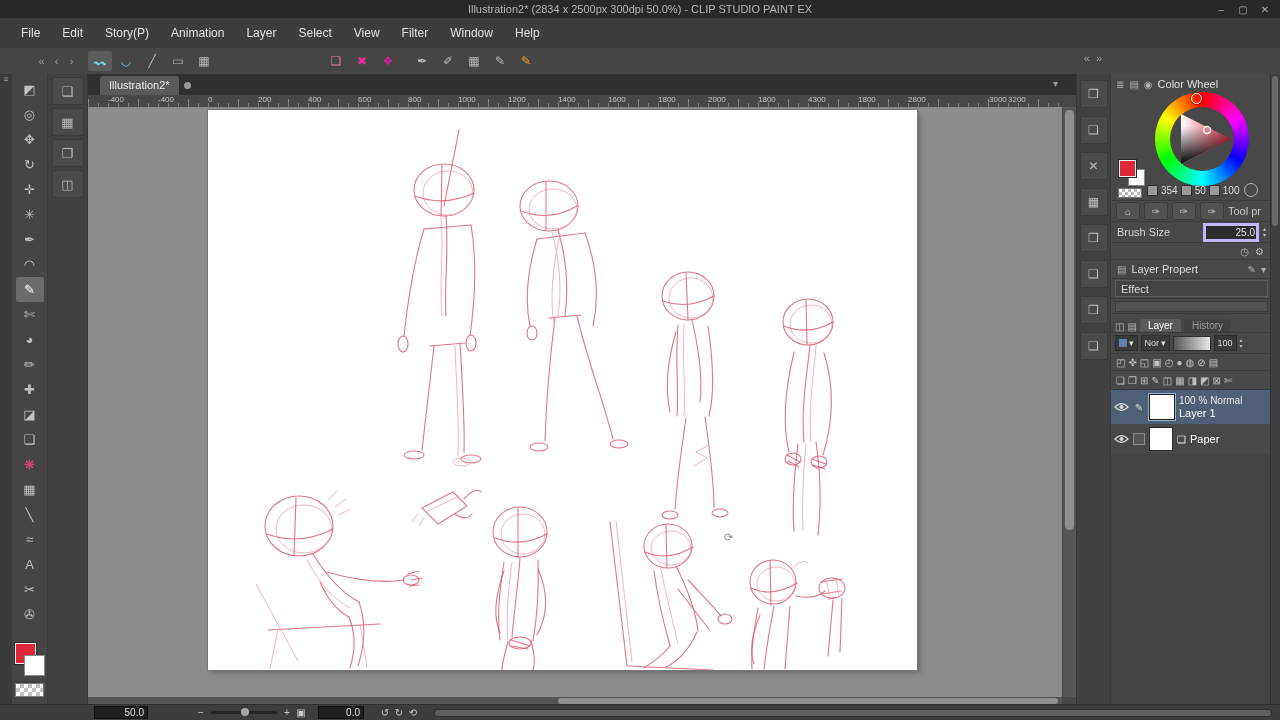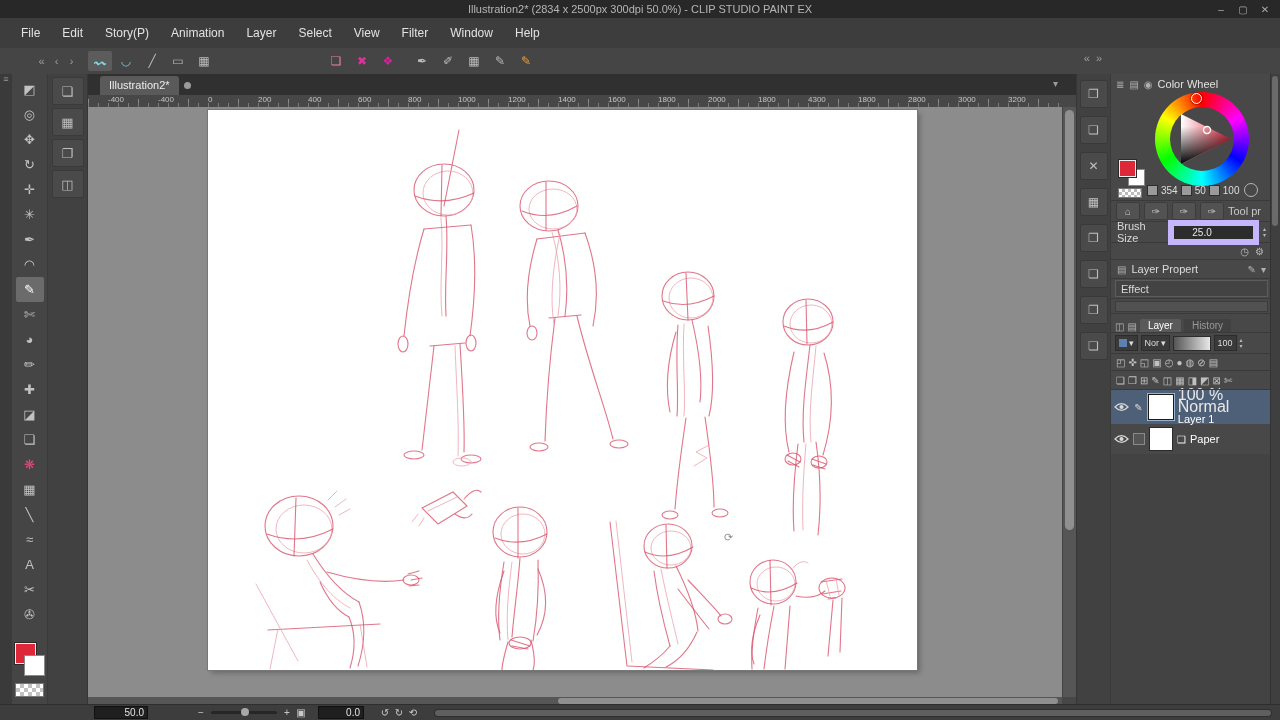--- a/index.html
+++ b/index.html
@@ -82,21 +82,21 @@
   .hsv-chip{width:9px;height:9px;background:#9a9a9a;border:1px solid #2e2e2e;}
   #mix-btn{margin-left:auto;width:12px;height:12px;border:1px solid #b5b5b5;border-radius:50%;}
 
   
   #sec-tabrow{height:20px;display:flex;align-items:center;gap:4px;padding:0 5px;color:#c8c8c8;}
   .ptab{width:22px;height:16px;display:flex;align-items:center;justify-content:center;background:#525252;border:1px solid #3c3c3c;border-radius:2px;font-size:10px;}
   #sec-brush{height:42px;}
   #brush-box{position:absolute;inset:2px 10px 2px 2px;background:linear-gradient(90deg,#2d2d2d 0%,#33121a 45%,#5a1020 100%);border:1px solid #2a2a2a;}
   #brush-name{position:absolute;left:6px;top:4px;color:#fff;font-size:11px;z-index:2;}
   #sec-size{height:20px;display:flex;align-items:center;padding:0 6px;gap:4px;}
-  #size-box{width:48px;height:13px;background:#2c2c2c;border:6px solid #c4b5fd;color:#e6e6e6;font-size:10px;padding:0 18px;line-height:13px;margin-left:auto;}
+  #size-box{width:48px;height:13px;background:#2c2c2c;border:3px solid #c4b5fd;color:#e6e6e6;font-size:10px;text-align:right;padding:0 1px;line-height:13px;margin-left:auto;}
   .spin{display:flex;flex-direction:column;font-size:6px;line-height:6px;color:#b8b8b8;}
   #sec-sizeicons{height:16px;display:flex;align-items:center;justify-content:flex-end;gap:6px;padding:0 8px;color:#b8b8b8;font-size:10px;}
   #sec-layerprop{height:18px;display:flex;align-items:center;gap:5px;padding:0 6px;color:#dcdcdc;}
   #sec-effect{height:20px;display:flex;align-items:center;padding:2px 4px;box-sizing:border-box;}
   #effect-frame{flex:1;height:15px;border:1px solid #5c5c5c;background:#434343;display:flex;align-items:center;padding:0 5px;color:#d8d8d8;}
   #sec-combo{height:14px;display:flex;align-items:center;padding:0 4px;}
   #combo-muted{flex:1;height:9px;background:#515151;border:1px solid #3c3c3c;}
 
   
   #layer-header{height:18px;display:flex;align-items:end;gap:3px;padding:0 4px;border-bottom:1px solid #3a3a3a;}
@@ -111,21 +111,21 @@
   #licons1{height:16px;} #licons2{height:18px;border-bottom:1px solid #3a3a3a;}
   .lrow{display:flex;align-items:center;gap:4px;padding:0 3px;}
   #lrow1{height:34px;background:#4e6078;}
   #lrow2{height:30px;}
   .eye{width:15px;height:10px;flex:0 0 auto;}
   .lr-pen{font-size:10px;color:#d8d8d8;width:12px;text-align:center;}
   .lr-check{width:10px;height:10px;border:1px solid #8a8a8a;background:#555;flex:0 0 auto;}
   #thumb1{width:24px;height:24px;background:#fff;border:1px solid #1a1a1a;box-shadow:0 0 0 1px #9ab4d0;flex:0 0 auto;}
   #thumb2{width:22px;height:22px;background:#fff;border:1px solid #2a2a2a;flex:0 0 auto;}
   .ltexts{display:flex;flex-direction:column;justify-content:center;line-height:12px;}
-  .lmeta{font-size:16px;color:#e8e8e8;}
+  .lmeta{font-size:10px;color:#e8e8e8;}
   .lname{font-size:11px;color:#fff;}
   #paper-icon{font-size:10px;color:#e8e8e8;}
   .fill{flex:1;background:#434343;}
 
   
   #statusbar{position:absolute;left:0;right:0;bottom:0;height:15px;background:#3d3d3d;border-top:1px solid #2e2e2e;display:flex;align-items:center;font-size:10px;color:#c8c8c8;}
   .sbox{width:46px;height:11px;background:#1f1f1f;border:1px solid #111;color:#e0e0e0;text-align:right;padding:0 3px;line-height:11px;}
   .sbtn{width:14px;text-align:center;}
   #zoom-slider{width:66px;height:3px;background:#262626;border-radius:2px;position:relative;margin:0 3px;}
   #zoom-knob{position:absolute;left:30px;top:-3px;width:8px;height:8px;border-radius:50%;background:#a8a8a8;}
@@ -244,21 +244,21 @@
     <span class="rlabel" style="left:370px">1000</span>
     <span class="rlabel" style="left:420px">1200</span>
     <span class="rlabel" style="left:470px">1400</span>
     <span class="rlabel" style="left:520px">1600</span>
     <span class="rlabel" style="left:570px">1800</span>
     <span class="rlabel" style="left:620px">2000</span>
     <span class="rlabel" style="left:670px">1800</span>
     <span class="rlabel" style="left:720px">4300</span>
     <span class="rlabel" style="left:770px">1800</span>
     <span class="rlabel" style="left:820px">2800</span>
-    <span class="rlabel" style="left:870px">3000</span>
+    <span class="rlabel" style="left:901px">3000</span>
     <span class="rlabel" style="left:920px">3200</span>
   </div>
 
   <div id="viewport">
     <div id="page">
       <svg viewBox="0 0 709 560" width="709" height="560">
 
         <g>
           <path class="sk" d="M251,20 L236,96"></path>
           <ellipse class="sk" cx="236" cy="80" rx="30" ry="26"></ellipse>

